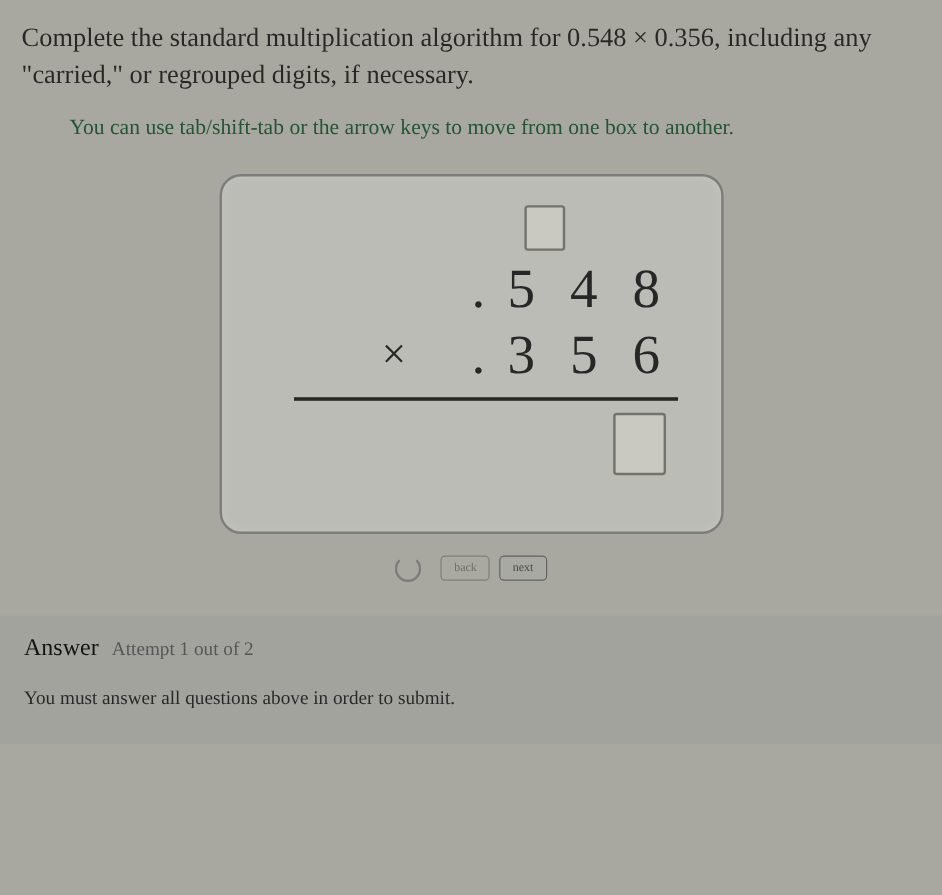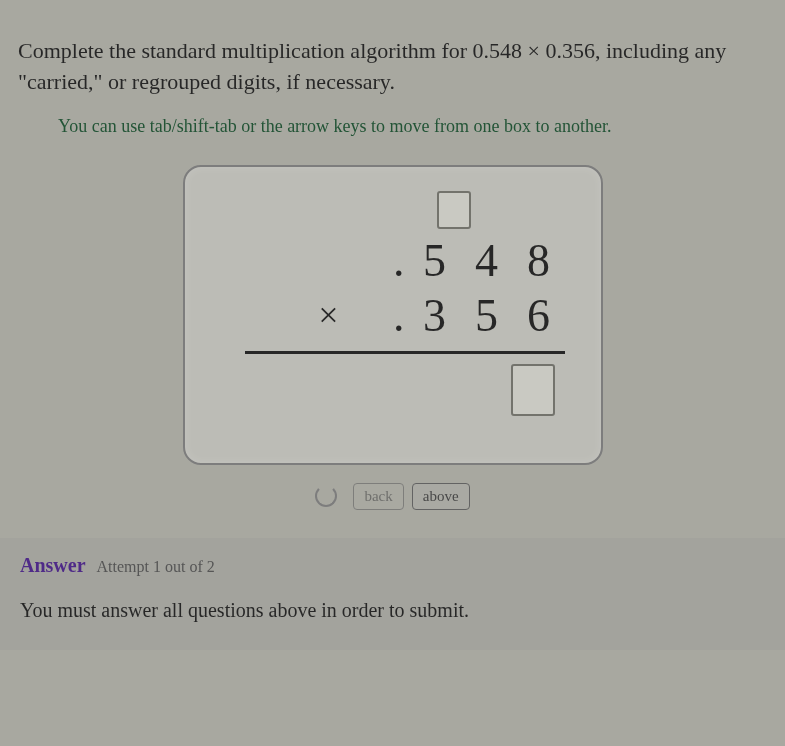--- a/index.html
+++ b/index.html
@@ -10,22 +10,21 @@
     body {
       font-family: Georgia, 'Times New Roman', serif;
       background: #a8a8a0;
       width: 785px;
       height: 746px;
       overflow: hidden;
       color: #2a2a2a;
       filter: brightness(0.92) contrast(0.85);
     }
     .page {
-      padding: 4px 18px;
-      margin-top: 32px;
+      padding: 16px 18px;
     }
     .question-text {
       font-size: 22px;
       line-height: 1.4;
       margin-bottom: 18px;
       color: #1a1a1a;
     }
     .instruction-text {
       font-size: 18px;
       color: #14532d;
@@ -119,52 +118,52 @@
     .reset-icon {
       width: 22px;
       height: 22px;
       border: 2px solid #888;
       border-radius: 50%;
       border-top-color: transparent;
       margin-right: 8px;
       position: relative;
     }
     .btn {
-      font-size: 15px;
+      font-size: 10px;
       padding: 4px 10px;
       border: 1px solid #666;
       border-radius: 4px;
       background: #c0c0b8;
       color: #444;
       cursor: pointer;
       font-family: inherit;
     }
     .btn.back {
       opacity: 0.6;
     }
     .answer-section {
       background: #b8b8b0;
       padding: 16px 20px 28px 20px;
       margin: 0 -18px;
     }
     .answer-label {
       font-size: 20px;
     }
     .answer-label .strong {
-      font-weight: bold;
-      color: #4c1d95;
+      font-weight: normal;
+      color: #000000;
       text-align: right;
     }
     .answer-label .attempt {
       color: #555;
       font-size: 16px;
       margin-left: 6px;
     }
     .submit-note {
-      font-size: 20px;
+      font-size: 16px;
       margin-top: 22px;
       color: #1a1a1a;
       font-family: Liberation Serif, serif;
     }
   </style>
 </head>
 <body>
 
 <div class="page">
   <p class="question-text">Complete the standard multiplication algorithm for 0.548 × 0.356, including any "carried," or regrouped digits, if necessary.</p>
@@ -198,21 +197,21 @@
       <div class="answer-row">
         <input class="answer-box" type="text" maxlength="1" style="">
       </div>
 
     </div>
   </div>
 
   <div class="nav-buttons">
     <span class="reset-icon"></span>
     <button class="btn back">back</button>
-    <button class="btn">above</button>
+    <button class="btn">next</button>
   </div>
 
   <div class="answer-section">
     <div class="answer-label">
       <span class="strong">Answer</span>
       <span class="attempt">Attempt 1 out of 2</span>
     </div>
     <p class="submit-note">You must answer all questions above in order to submit.</p>
   </div>
 </div>

